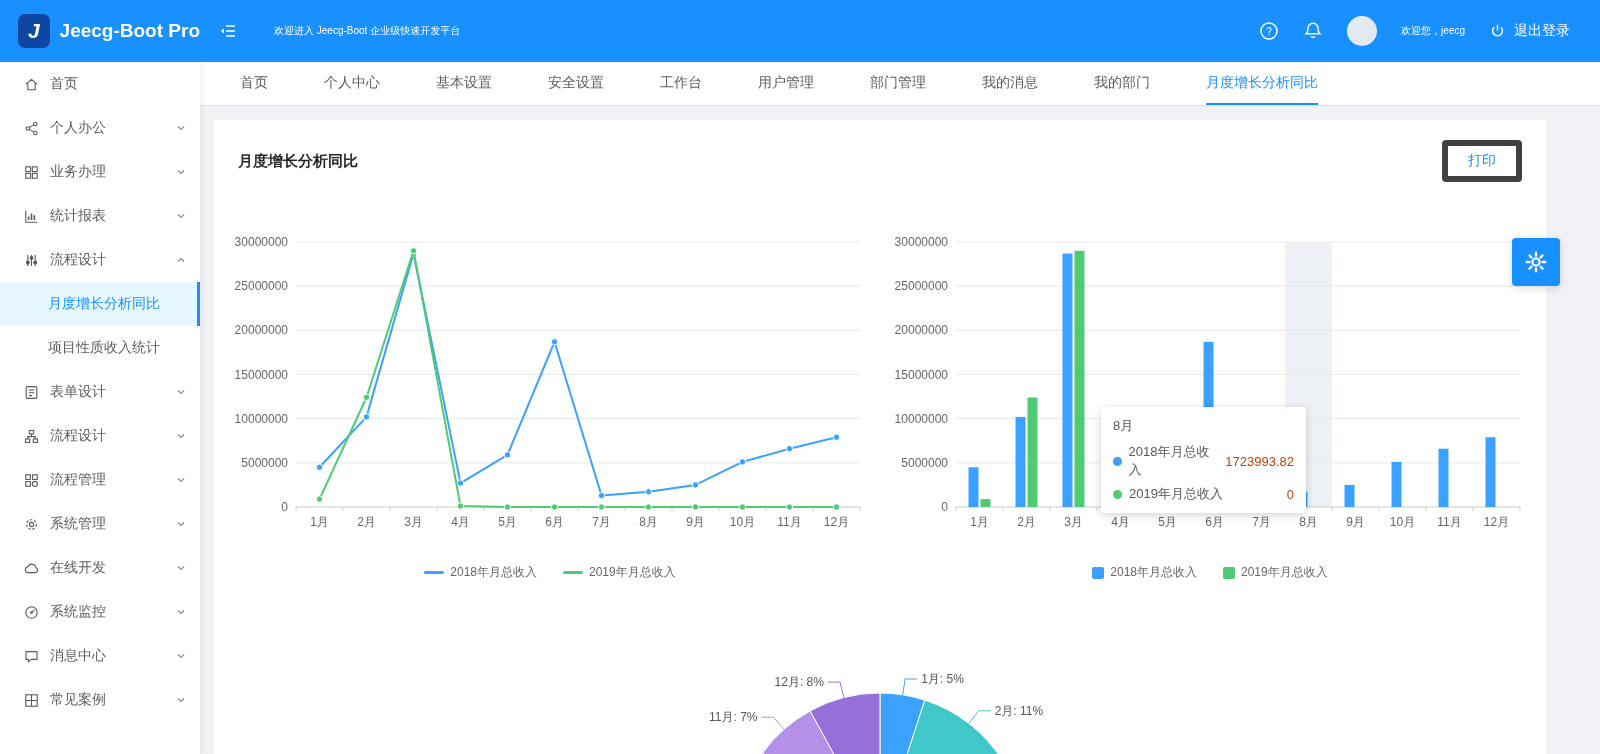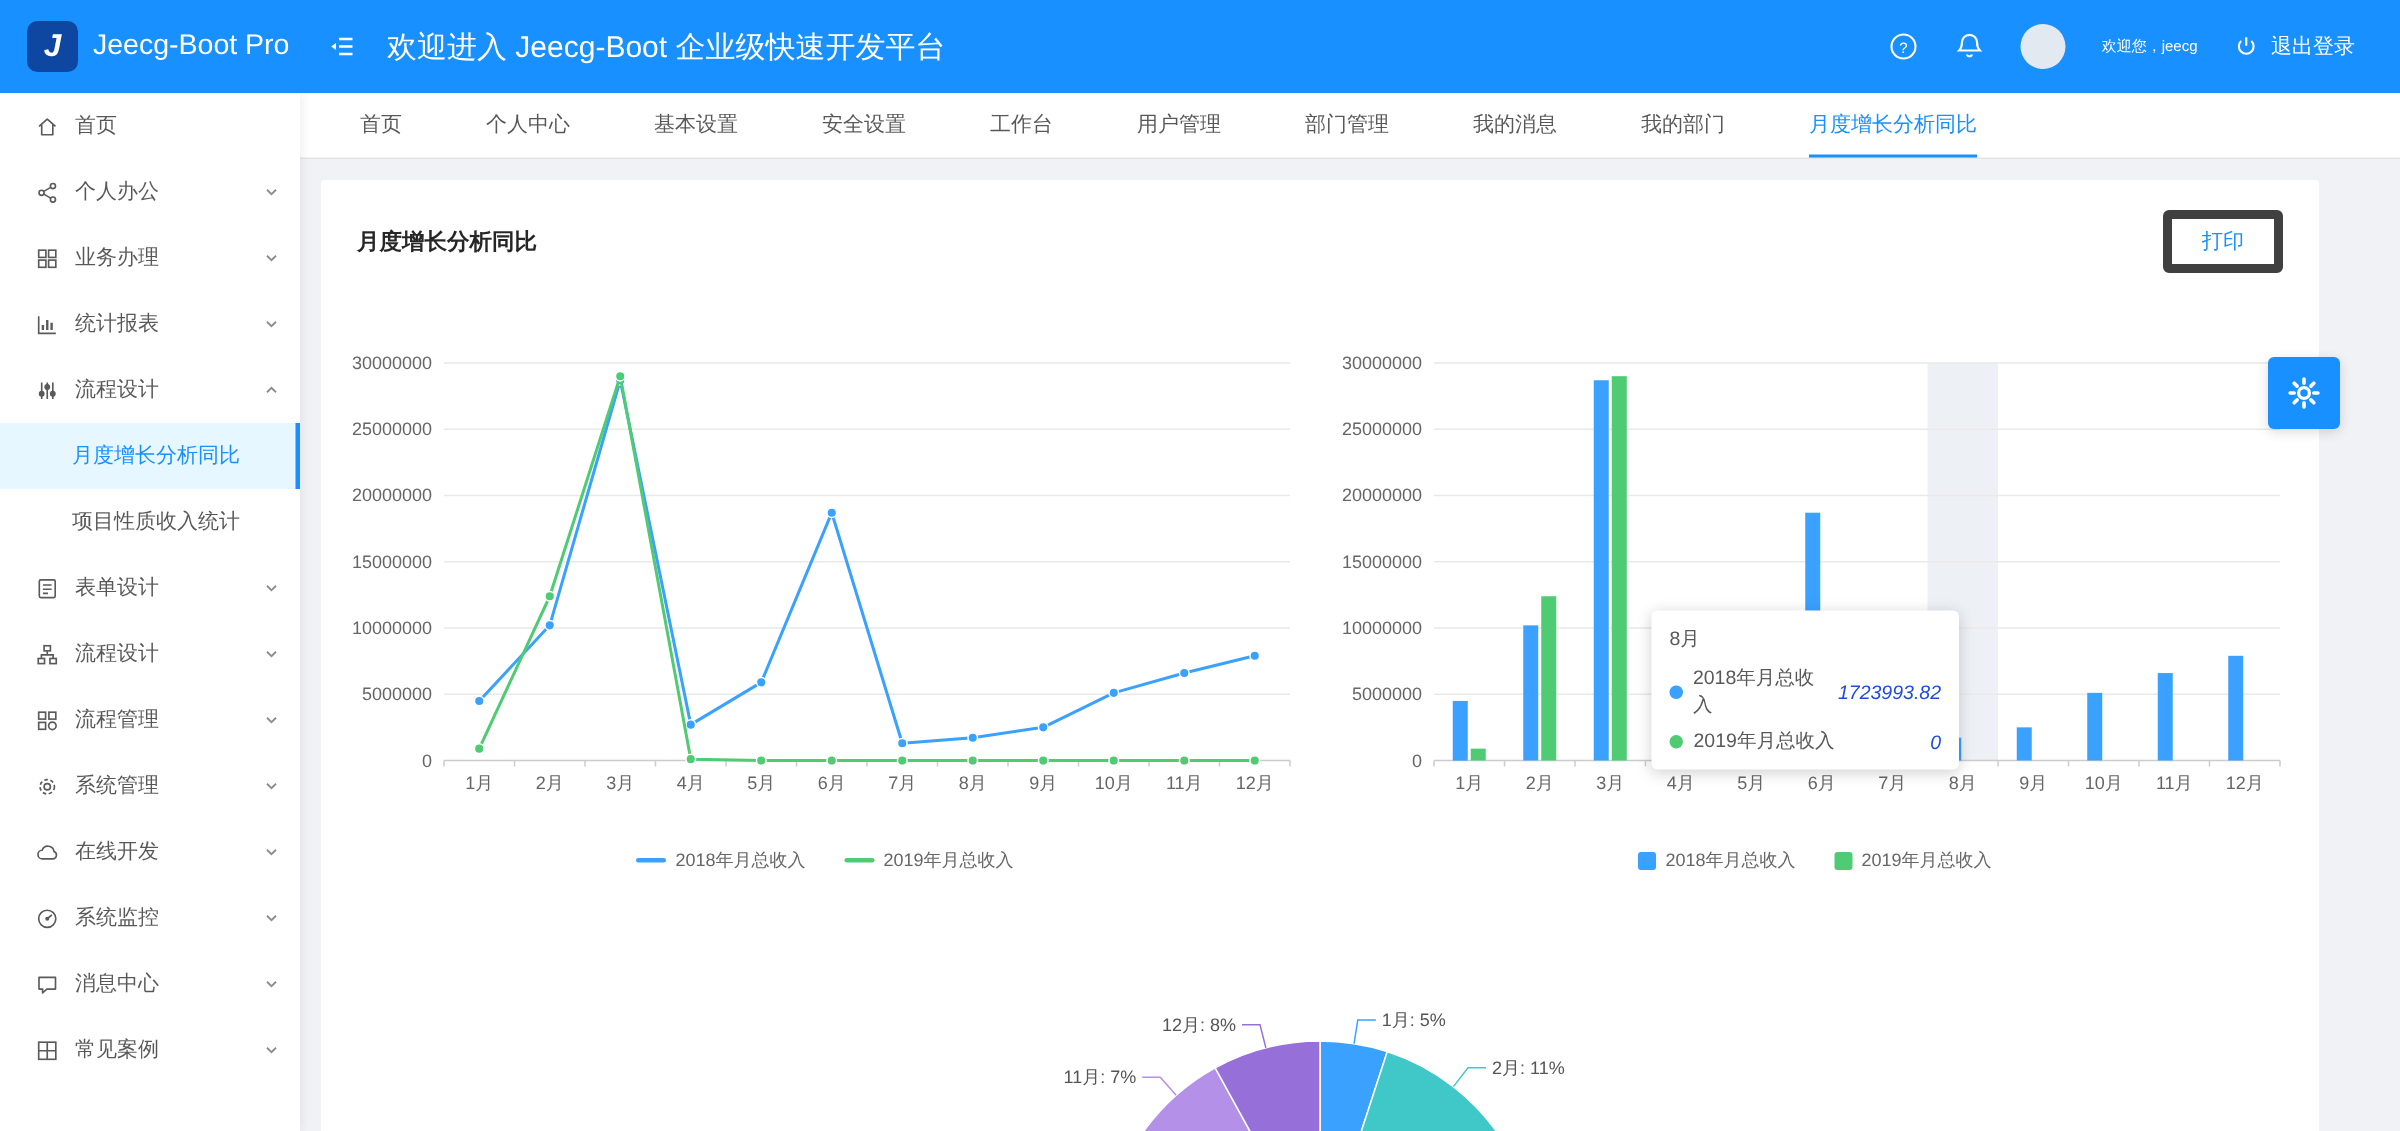--- a/index.html
+++ b/index.html
@@ -6,23 +6,23 @@
   html,body { width:1600px; height:754px; overflow:hidden;
     font-family:"Liberation Sans", sans-serif; background:#f0f2f5; }
 
   
   .topbar { position:fixed; top:0; left:0; width:1600px; height:62px;
     background:#1890ff; display:flex; align-items:center; color:#fff; z-index:30; }
   .logo-area { width:200px; display:flex; align-items:center; padding-left:18px; gap:10px; }
   .logo-box { width:34px; height:34px; border-radius:7px; background:#0d47a1;
     display:flex; align-items:center; justify-content:center;
     color:#fff; font-weight:bold; font-size:21px; font-style:italic; }
-  .brand { font-size:19px; font-weight:normal; white-space:nowrap; }
+  .brand { font-size:19px; font-weight:bold; white-space:nowrap; }
   .fold-btn { margin-left:18px; display:flex; align-items:center; cursor:pointer; }
-  .welcome { margin-left:20px; font-size:20px; }
+  .welcome { margin-left:36px; font-size:10px; }
   .topbar .spacer { flex:1; }
   .top-right { display:flex; align-items:center; gap:24px; padding-right:30px; }
   .top-icon { display:flex; align-items:center; cursor:pointer; }
   .avatar { width:30px; height:30px; border-radius:50%; background:#e3e9f0; }
   .greeting { font-size:10px; }
   .logout { display:flex; align-items:center; gap:8px; font-size:14px; cursor:pointer; }
 
   
   .sidebar { position:fixed; top:62px; left:0; width:200px; bottom:0; background:#fff;
     box-shadow:2px 0 6px rgba(0,21,41,.06); z-index:20; overflow:hidden; }
@@ -60,21 +60,21 @@
   .lg-line { width:20px; height:3px; border-radius:2px; display:inline-block; }
   .lg-rect { width:12px; height:12px; border-radius:2px; display:inline-block; }
 
   
   .tooltip { position:absolute; left:215px; top:195px; width:205px; background:#fff;
     border-radius:4px; box-shadow:0 2px 10px rgba(0,0,0,.18); padding:10px 12px;
     font-size:13px; color:#595959; z-index:5; }
   .tooltip .tt-title { margin-bottom:8px; }
   .tt-row { display:flex; align-items:center; gap:7px; margin-top:6px; }
   .tt-dot { width:9px; height:9px; border-radius:50%; display:inline-block; }
-  .tt-val { margin-left:auto; color:#1d4ed8;font-style:italic; }
+  .tt-val { margin-left:auto; color:#c2410c; }
 
   
   .pie-wrap { margin:62px auto 0; width:760px; }
 
   
   .gear-fab { position:fixed; right:40px; top:238px; width:48px; height:48px;
     background:#1890ff; border-radius:4px; display:flex; align-items:center;
     justify-content:center; cursor:pointer; z-index:40; box-shadow:0 2px 8px rgba(0,0,0,.15); }
 </style>
 </head>

